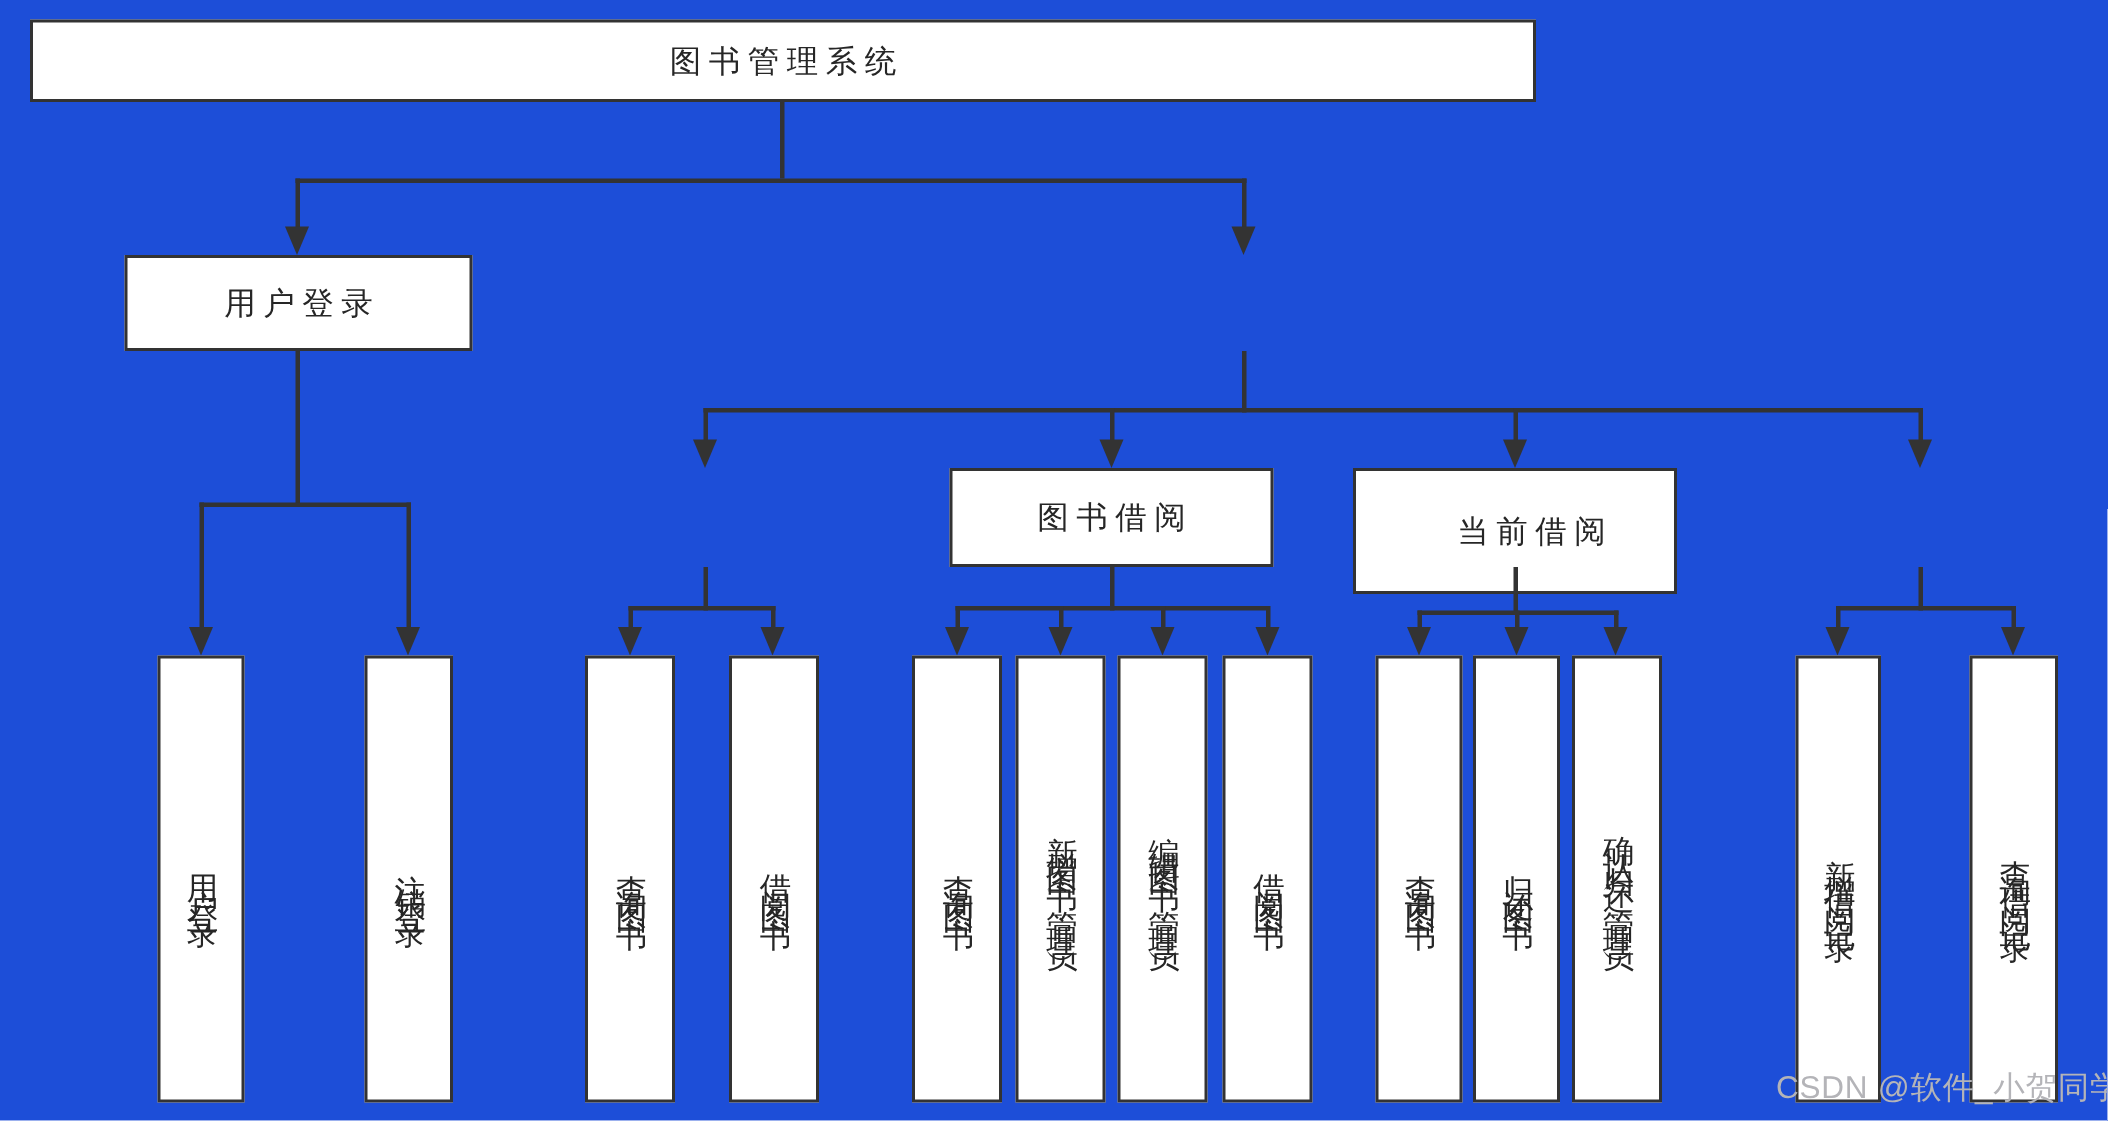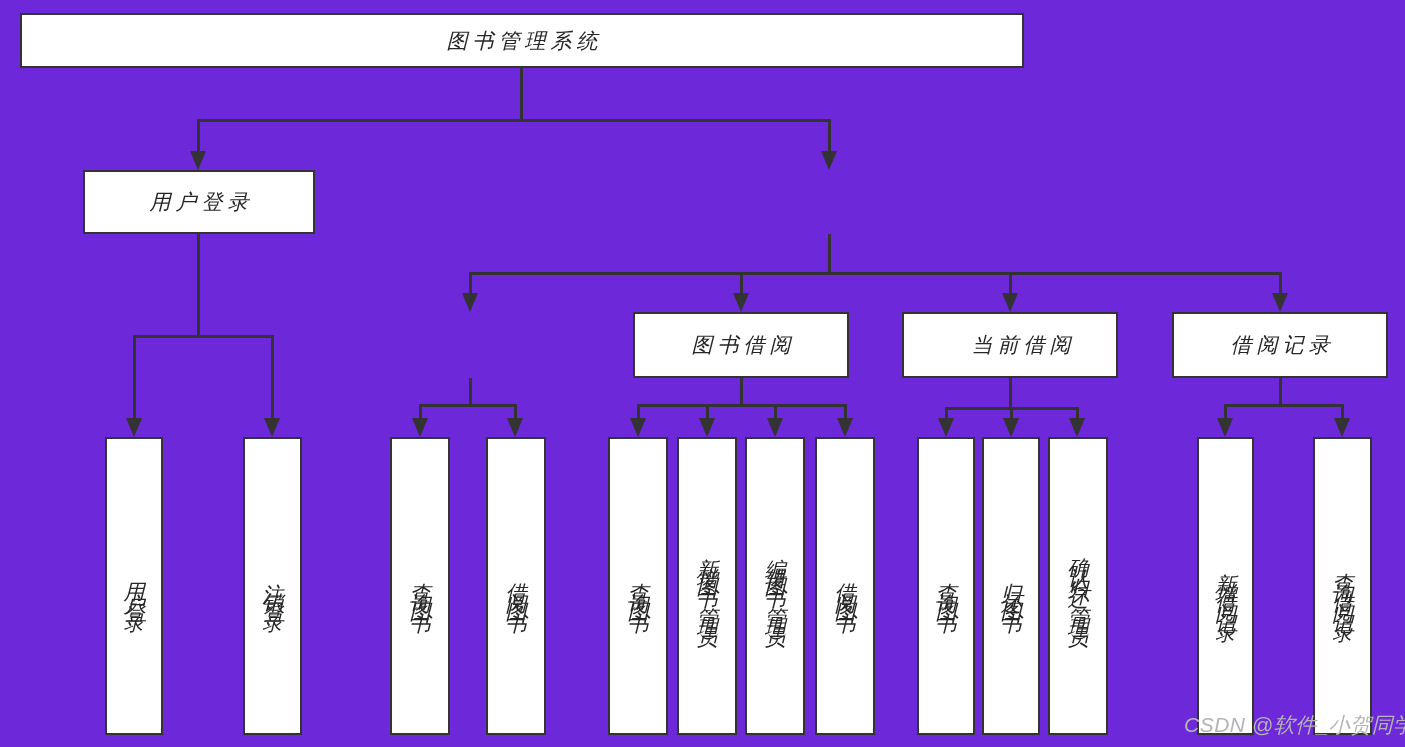--- a/index.html
+++ b/index.html
@@ -1,18 +1,18 @@
 <!DOCTYPE html>
 <html><head>
 <meta charset="utf-8">
 <style>
   html,body { margin:0; padding:0; background:#ffffff; }
   #canvas {
-    position:relative; width:1405px; height:747px; background:#6d28d9;
-    font-family:"Liberation Sans","DejaVu Sans",sans-serif; overflow:hidden;font-style:italic;
+    position:relative; width:1405px; height:747px; background:#1d4ed8;
+    font-family:"Liberation Sans","DejaVu Sans",sans-serif; overflow:hidden;
   }
   .box {
     position:absolute; box-sizing:border-box;
     border:2.5px solid #333333; background:#ffffff;
     display:flex; align-items:center; justify-content:center;
     color:#262626; font-size:21px; letter-spacing:5px; text-indent:5px;
     white-space:nowrap;
   }
   .vbox {
     writing-mode:vertical-rl; text-orientation:mixed;
@@ -62,22 +62,21 @@
   <div class="vl" style="left:469px; top:272px; height:22px;"></div>
   <div class="ah" style="left:462px; top:293px;"></div>
   <div class="vl" style="left:740px; top:272px; height:22px;"></div>
   <div class="ah" style="left:733px; top:293px;"></div>
   <div class="vl" style="left:1009px; top:272px; height:22px;"></div>
   <div class="ah" style="left:1002px; top:293px;"></div>
   <div class="vl" style="left:1279px; top:272px; height:22px;"></div>
   <div class="ah" style="left:1272px; top:293px;"></div>
 
   <div class="box" style="left:633px; top:312px; width:216px; height:66px;">图书借阅</div>
-  <div class="box" style="left:902px; top:312px; width:216px; height:66px;padding-left:22px;">当前借阅</div>
-  <div class="box" style="left:1172px; top:312px; width:216px; height:66px;">借阅记录</div>
+  <div class="box" style="left:902px; top:312px; width:216px; height:84px;padding-left:22px;">当前借阅</div>
 
   <div class="vl" style="left:469px; top:378px; height:29px;"></div>
   <div class="hl" style="left:419px; top:404px; width:98px;"></div>
   <div class="vl" style="left:419px; top:404px; height:15px;"></div>
   <div class="ah" style="left:412px; top:418px;"></div>
   <div class="vl" style="left:514px; top:404px; height:15px;"></div>
   <div class="ah" style="left:507px; top:418px;"></div>
 
   <div class="box vbox" style="left:390px; top:437px; width:60px; height:298px;">查询图书</div>
   <div class="box vbox" style="left:486px; top:437px; width:60px; height:298px;">借阅图书</div>

